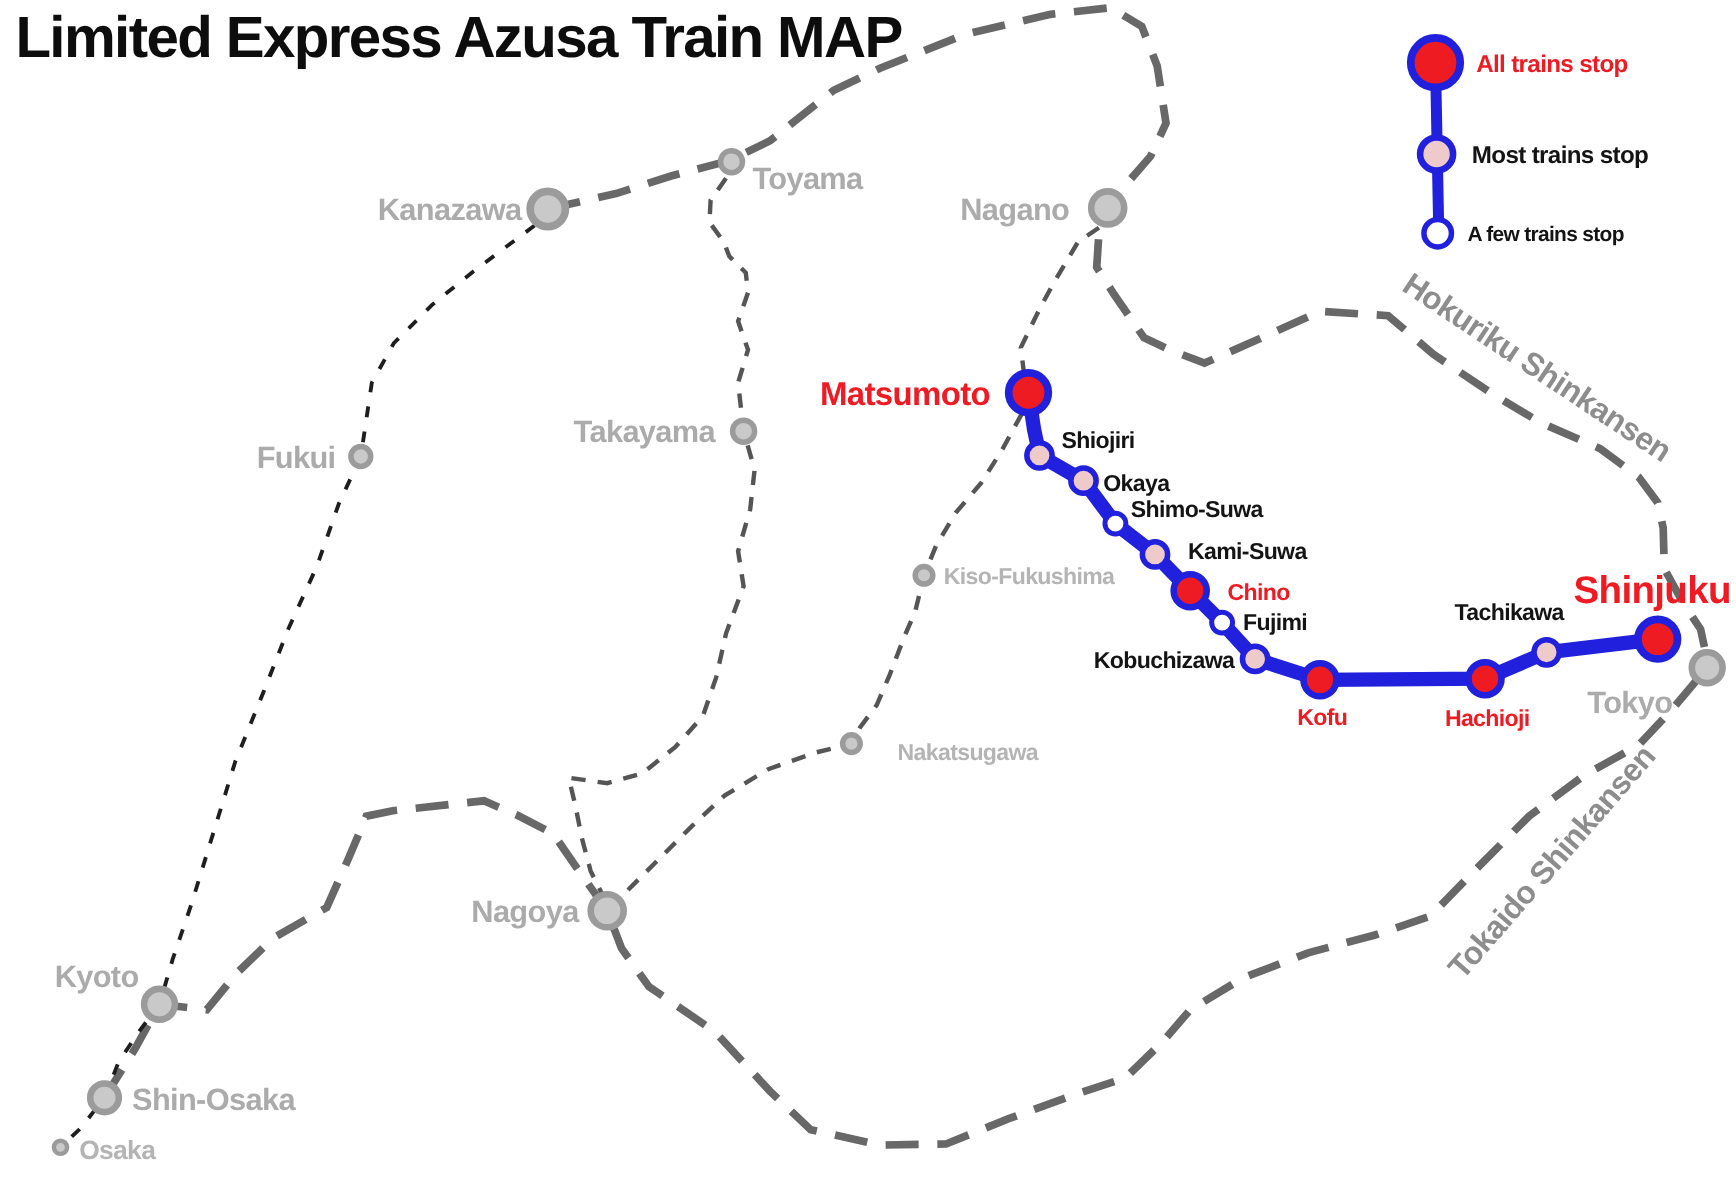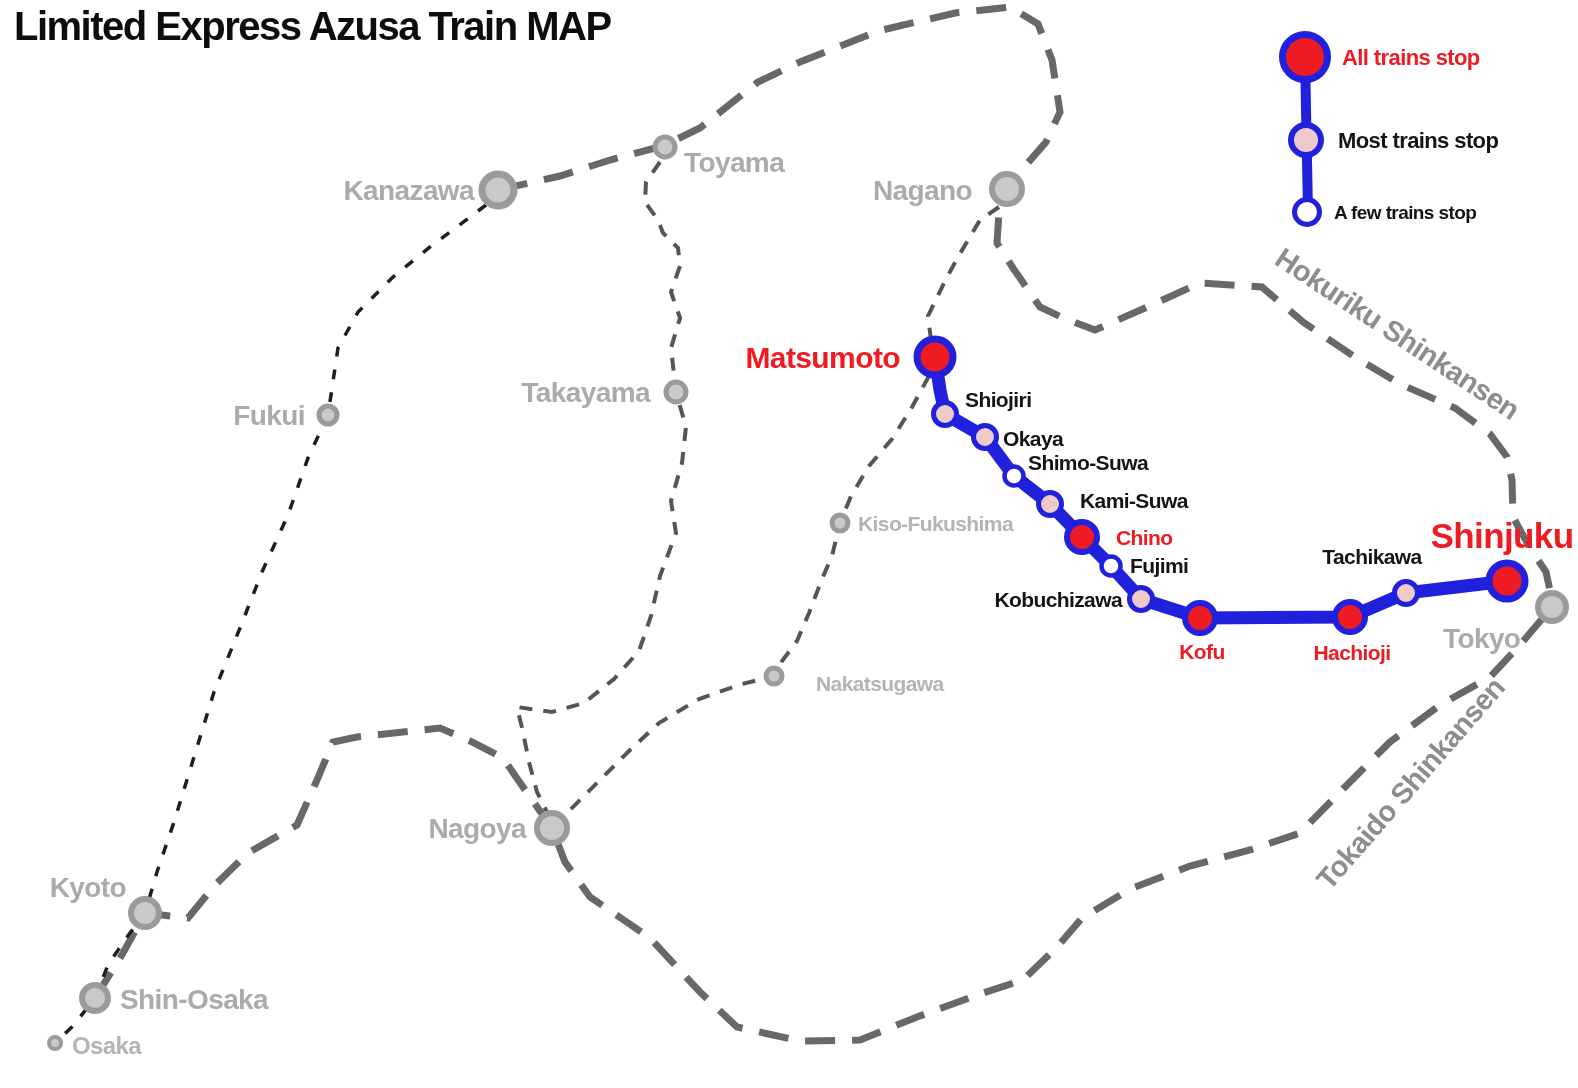--- a/index.html
+++ b/index.html
@@ -1,18 +1,18 @@
 <!DOCTYPE html>
 <html><head>
 <meta charset="utf-8">
 <style>
   html,body{margin:0;padding:0;background:#ffffff;}
   .page{position:relative;width:1578px;height:1088px;background:#ffffff;overflow:hidden;
         font-family:"Liberation Sans",sans-serif;}
-  .map-title{position:absolute;left:14px;top:4px;margin:0;font-size:40px;font-weight:bold;
+  .map-title{position:absolute;left:14px;top:4px;margin:0;font-size:53px;font-weight:bold;
              letter-spacing:-1.5px;color:#0d0d0d;font-family:"Liberation Sans",sans-serif;}
   svg{position:absolute;left:0;top:0;}
   svg text{font-family:"Liberation Sans",sans-serif;font-weight:bold;letter-spacing:-0.6px;}
   .t-city{fill:#ababab;font-size:28px;}
   .t-city-sm{fill:#b4b4b4;font-size:21px;}
   .t-city-xs{fill:#b4b4b4;font-size:24px;}
   .t-line{fill:#8d8d8d;font-size:29px;}
   .t-stn{fill:#141414;font-size:21px;}
   .t-stn-red{fill:#ee1b22;font-size:21px;}
   .t-terminal{fill:#ee1b22;font-size:30px;}

